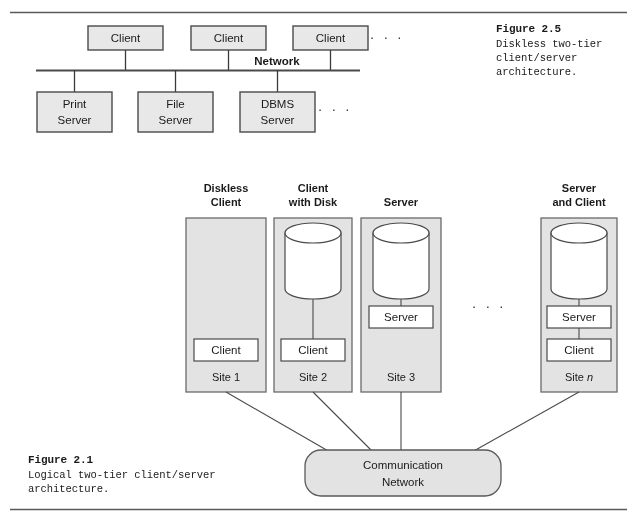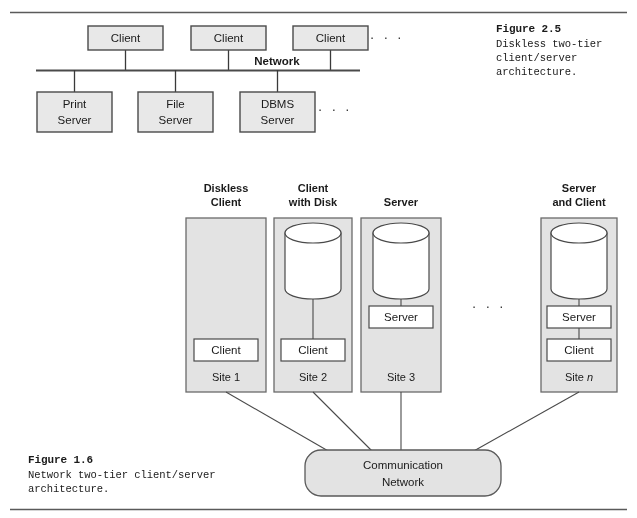--- a/index.html
+++ b/index.html
@@ -221,17 +221,17 @@
       <text class="t-box" x="403" y="486">Network</text>
     </g>
   </svg>
 
   <div class="caption" id="caption-25">
     <span class="cap-title">Figure 2.5</span>
     <span class="cap-body">Diskless two-tier client/server architecture.</span>
   </div>
 
   <div class="caption" id="caption-26">
-    <span class="cap-title">Figure 1.6</span>
-    <span class="cap-body">Network two-tier client/server architecture.</span>
+    <span class="cap-title">Figure 2.1</span>
+    <span class="cap-body">Logical two-tier client/server architecture.</span>
   </div>
 
 </div>
 
 </body></html>

